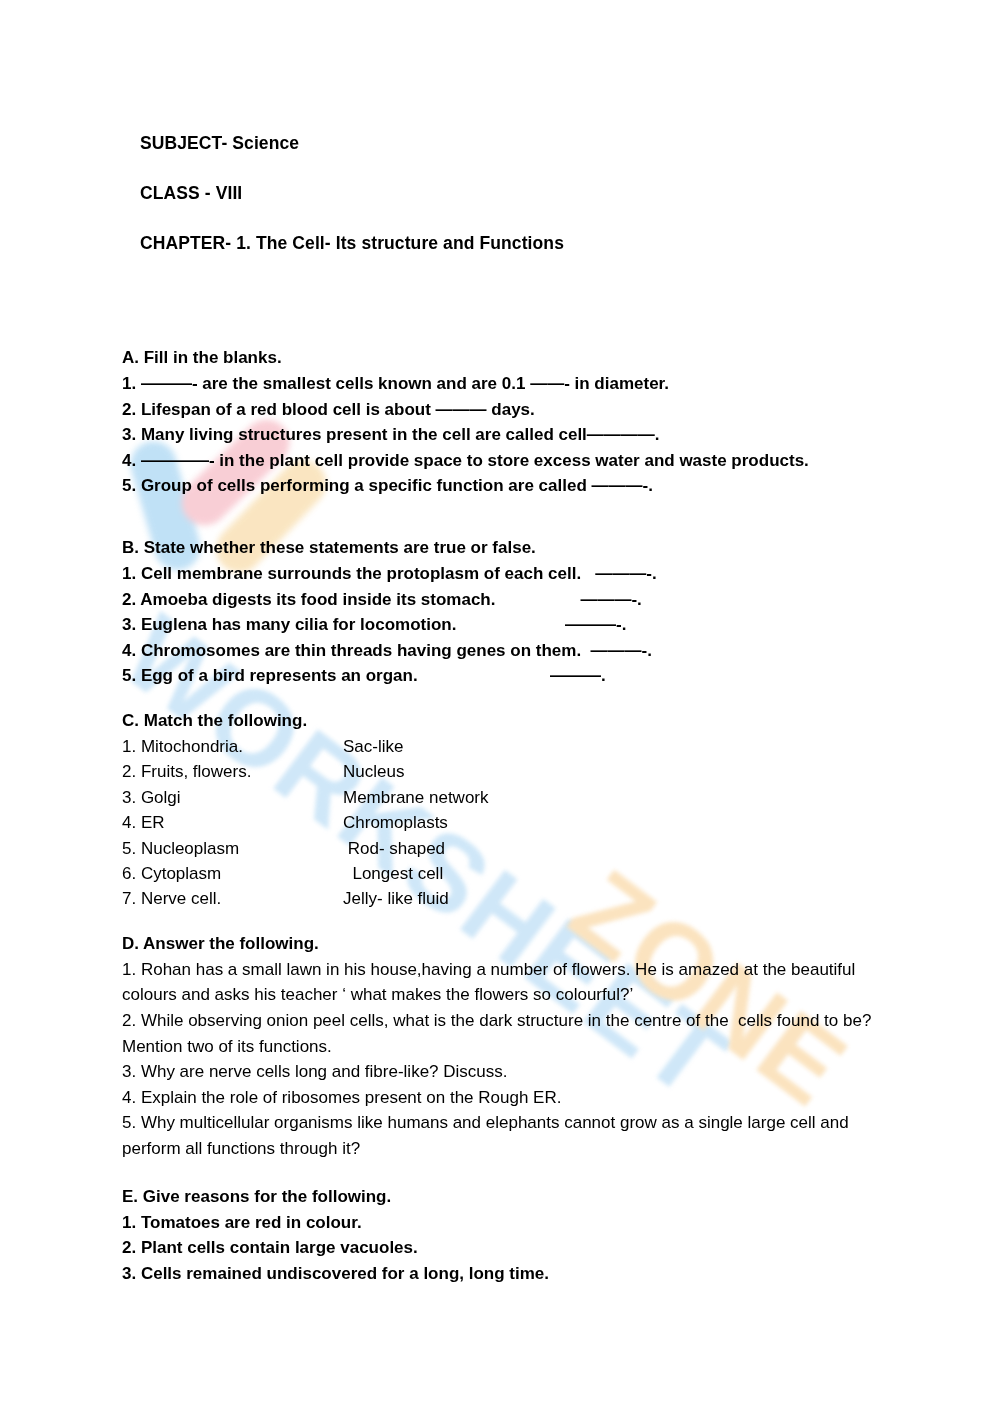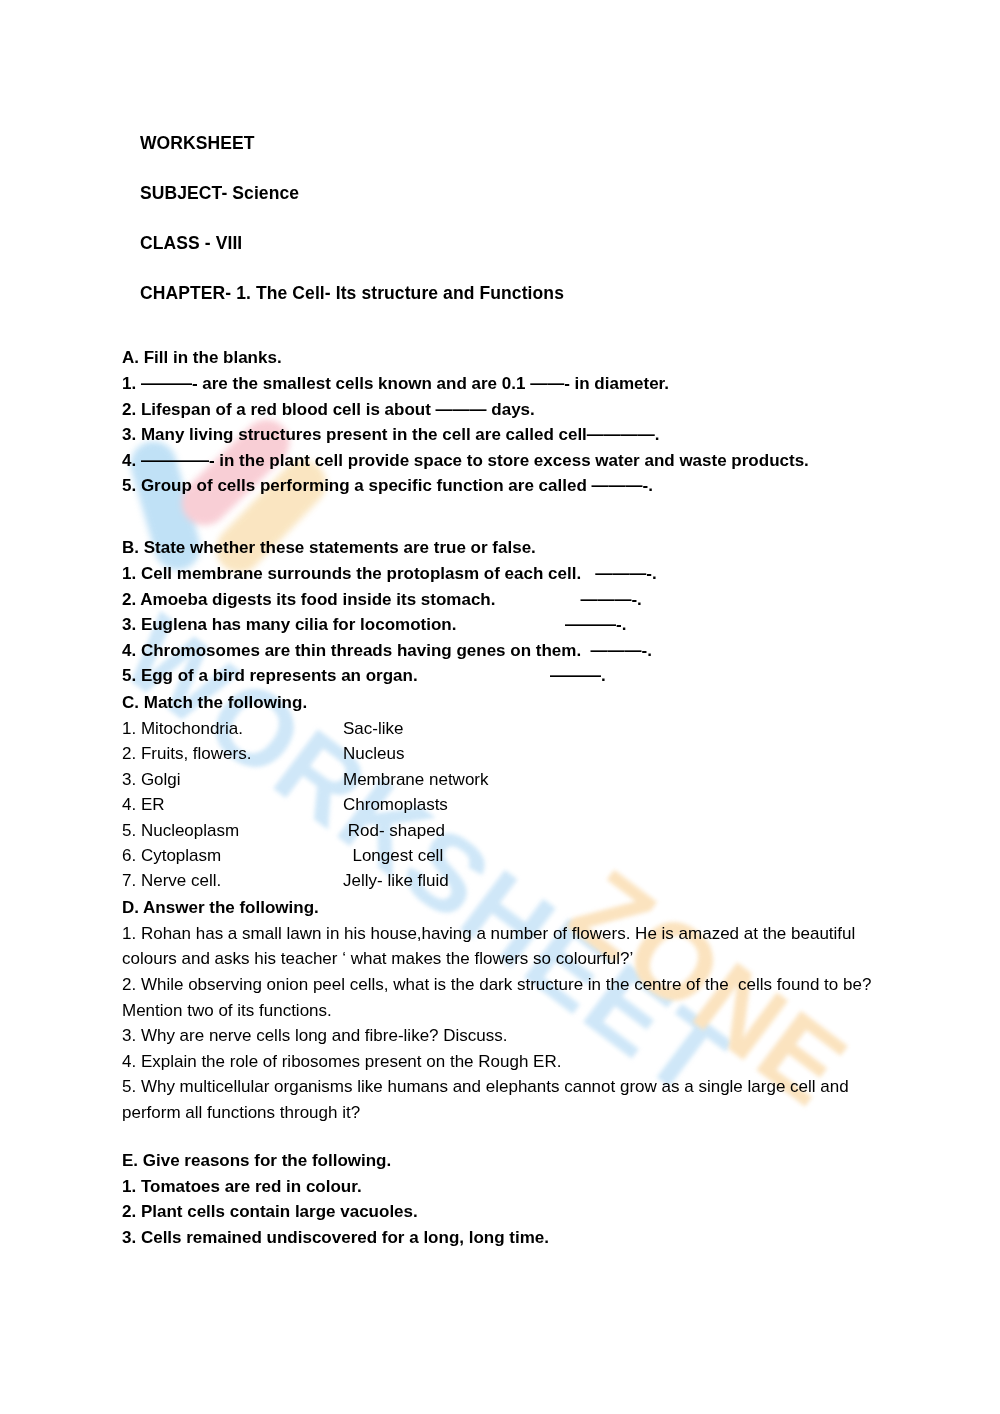--- a/index.html
+++ b/index.html
@@ -98,21 +98,21 @@
     letter-spacing: .1px;
   }
 
   .body-block {
     position: absolute;
     left: 122px;
     top: 345px;
     width: 770px;
   }
   .section {
-    margin-bottom: 1px;
+    margin-bottom: 19px;
   }
   .section-title {
     font-size: 17px;
     font-weight: 700;
     line-height: 26px;
   }
   .line {
     font-size: 17px;
     font-weight: 700;
     line-height: 25.6px;
@@ -153,21 +153,20 @@
     <span class="wm-bar pink"></span>
     <span class="wm-bar yellow"></span>
   </div>
   <div class="wm-text part1">WORKSHEET</div>
   <div class="wm-text part2">ZONE</div>
 </div>
 
 <div id="doc">
 
   <div class="heading-block">
-    <div class="heading-line">WORKSHEET</div>
     <div class="heading-line">SUBJECT- Science</div>
     <div class="heading-line">CLASS - VIII</div>
     <div class="heading-line">CHAPTER- 1. The Cell- Its structure and Functions</div>
   </div>
 
   <div class="body-block">
 
     <div class="section sec-a">
       <div class="section-title">A. Fill in the blanks.</div>
       <div class="line">1. ———- are the smallest cells known and are 0.1 ——- in diameter.</div>

